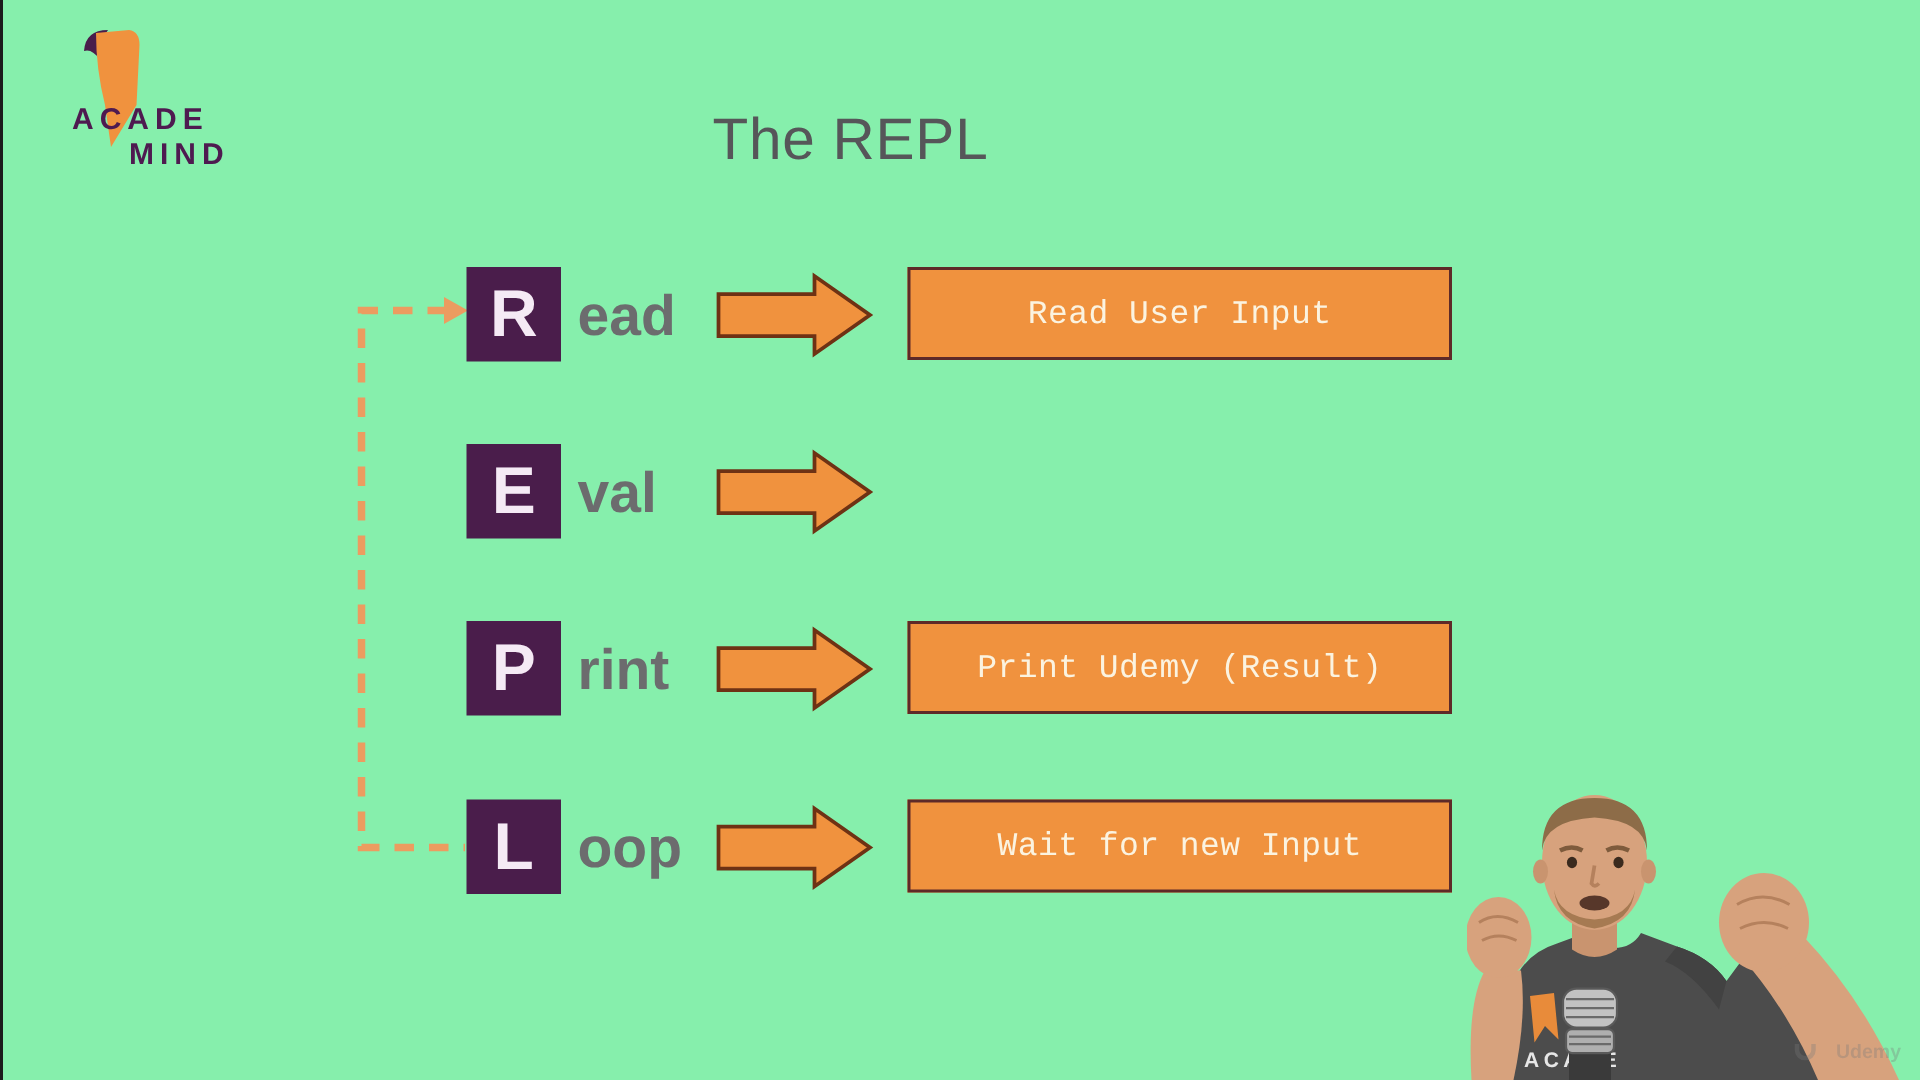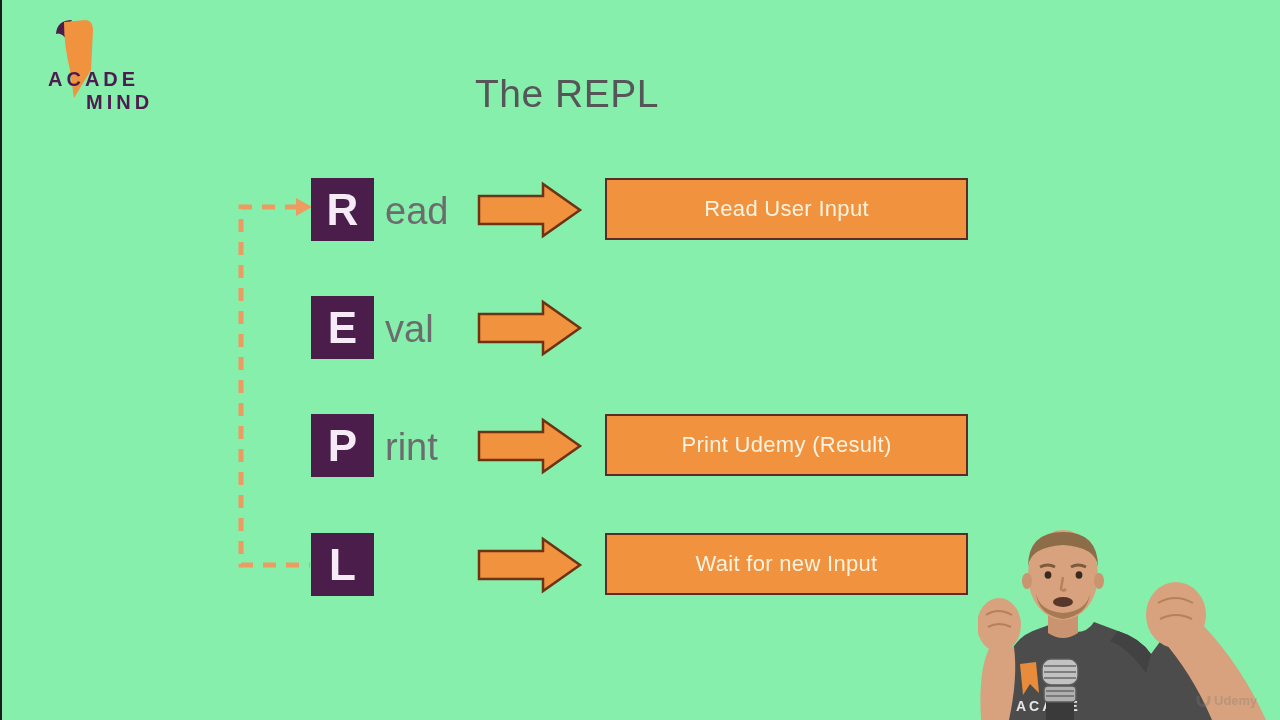--- a/index.html
+++ b/index.html
@@ -21,36 +21,36 @@
 
   
   .row{position:absolute;left:0;width:1280px;height:63px;}
   .letter-box{
     position:absolute;left:311px;top:0;width:63px;height:63px;
     background:#4A1D4B;display:flex;align-items:center;justify-content:center;
   }
   .letter-box span{color:#F5EAF5;font-size:44px;font-weight:bold;line-height:1;}
   .suffix{
     position:absolute;left:385px;top:0;height:63px;line-height:66px;
-    color:#6C6C6E;font-size:38px;
+    color:#6C6C6E;font-size:38px;font-weight:bold;
   }
   .arrow{position:absolute;left:477px;top:3px;}
   .label-box{
     position:absolute;left:605px;top:0;width:363px;height:62px;
     background:#F0923E;border:2px solid #5E2A28;box-sizing:border-box;
     display:flex;align-items:center;justify-content:center;
   }
-  .label-box span{color:#FBF3E0;font-size:22px;letter-spacing:.3px;}
+  .label-box span{color:#FBF3E0;font-size:22px;letter-spacing:.3px;font-family:Liberation Mono, monospace;}
 
   .loop-svg{position:absolute;left:0;top:0;pointer-events:none;}
 
   .person{position:absolute;left:978px;top:523px;width:302px;height:197px;}
 
   .watermark{
-    position:absolute;left:1196px;top:693px;display:flex;align-items:center;gap:3px;
+    position:absolute;left:1196px;top:693px;display:flex;align-items:center;gap:13px;
     opacity:.32;color:#7a7a7a;font-size:13px;font-weight:bold;
   }
 </style>
 </head>
 <body>
 
 <div class="stage">
   <div class="edge-left"></div>
 
   <svg class="logo" viewBox="0 0 150 110">
@@ -100,20 +100,21 @@
     </svg>
     <div class="label-box">
         <span>Print Udemy (Result)</span>
       </div>
   </div>
 
   <div class="row" style="top:533px">
     <div class="letter-box">
         <span>L</span>
       </div>
+    <span class="suffix">oop</span>
     <svg class="arrow" width="106" height="58">
       <polygon points="2,15 66,15 66,3 103,29 66,55 66,43 2,43" fill="#F0923E" stroke="#6E3214" stroke-width="2.5"></polygon>
     </svg>
     <div class="label-box">
         <span>Wait for new Input</span>
       </div>
   </div>
 
   <svg class="person" viewBox="0 0 302 197">
 

